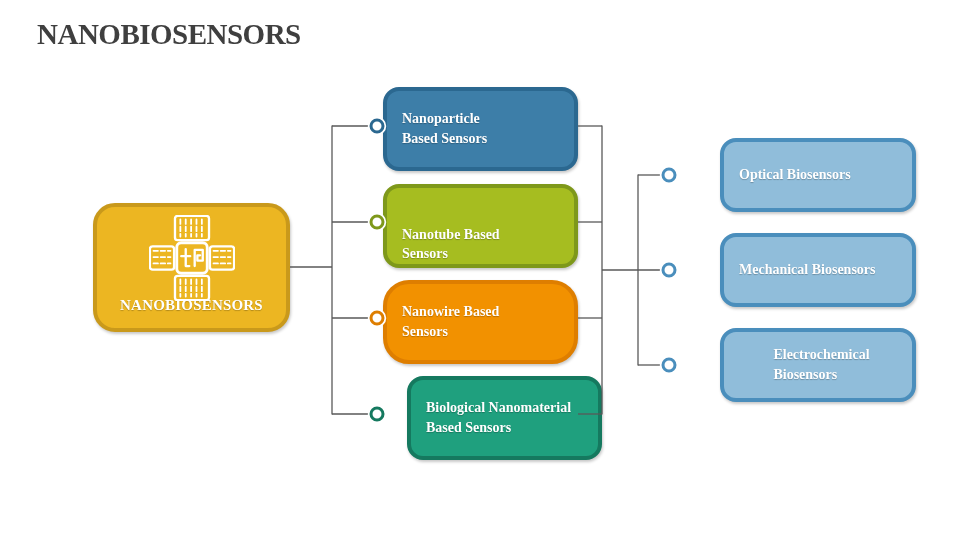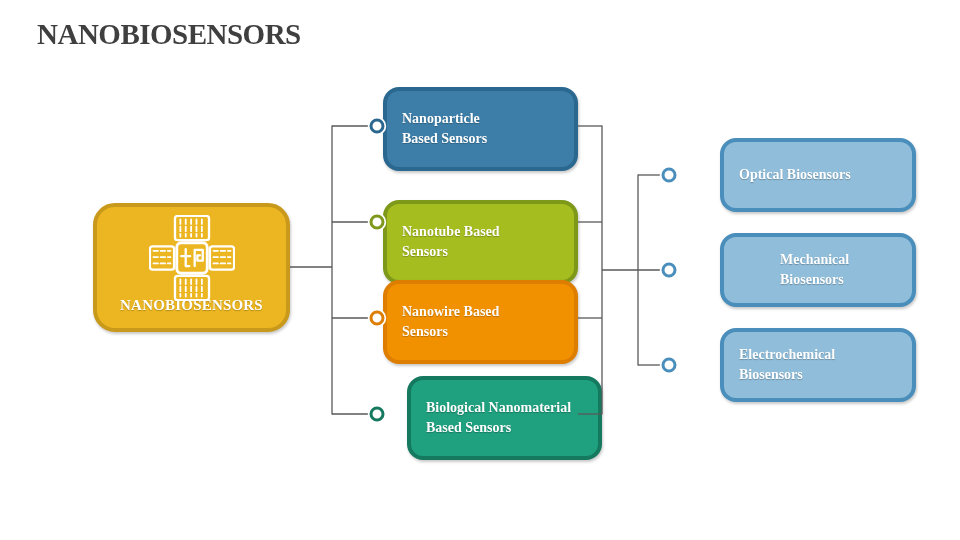--- a/index.html
+++ b/index.html
@@ -27,27 +27,27 @@
   .root-node{
     left:93px;top:203px;width:197px;height:129px;border-radius:22px;
     flex-direction:column;justify-content:flex-end;align-items:center;
   }
   .root-node .icon-wrap{position:absolute;top:8px;left:50%;transform:translateX(-50%);}
   .root-node .label{
     font-size:15px;letter-spacing:0.2px;padding:0 4px 12px 4px;text-align:center;
   }
   .mid{left:383px;width:195px;height:84px;}
   .mid-0{top:87px;}
-  .mid-1{top:200px;}
-  .mid-2{top:280px;}
+  .mid-1{top:184px;align-items:flex-end;}
+  .mid-2{top:280px;border-radius:26px;}
   .mid-3{top:376px;margin-left:24px;}
   .right{left:688px;width:196px;height:74px;margin-left:32px;}
   .right-0{top:138px;}
-  .right-1{top:233px;padding-left:41px;}
-  .right-2{top:328px;}
+  .right-1{top:233px;}
+  .right-2{top:328px;justify-content:center;}
   .overlay{position:absolute;inset:0;width:960px;height:540px;pointer-events:none;}
 </style>
 </head>
 <body>
 
 <div class="slide">
 
   <div class="title">NANOBIOSENSORS</div>
 
   <div class="node root-node" style="background: rgb(236, 182, 34); border-color: rgb(201, 153, 27);">

